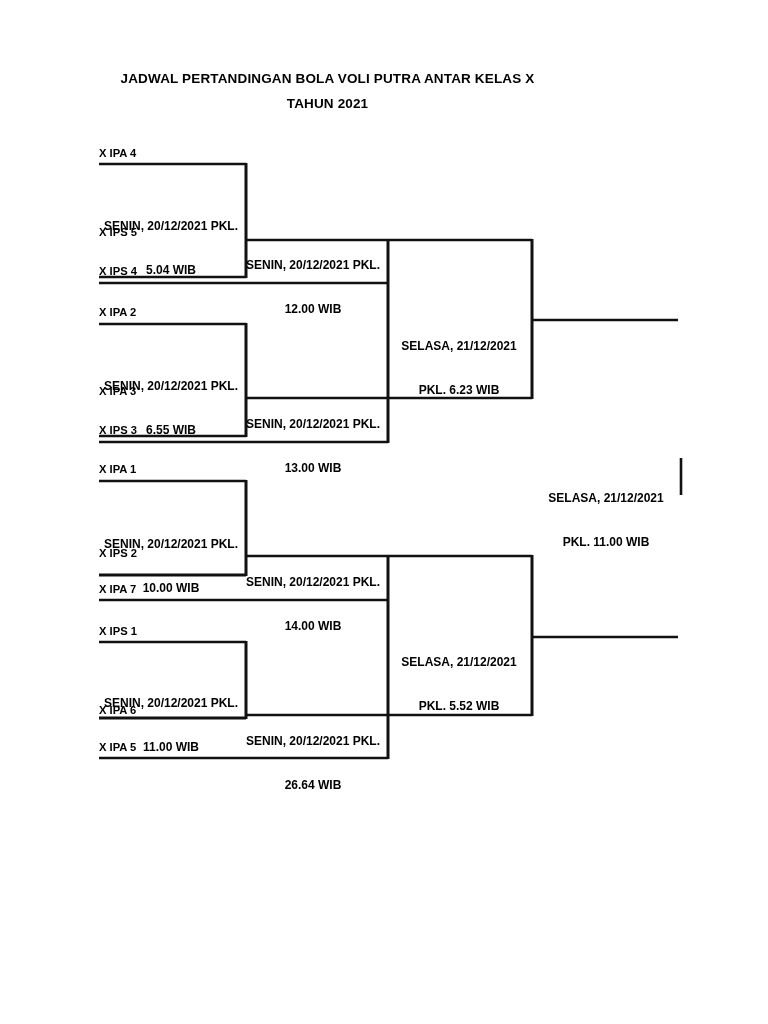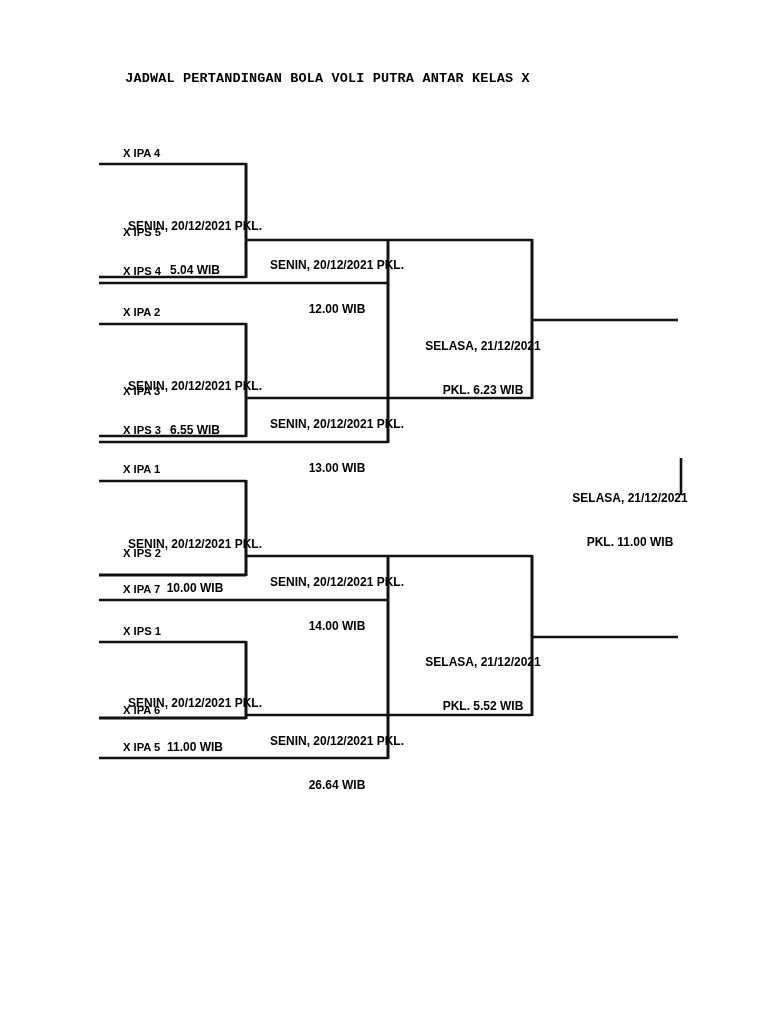--- a/index.html
+++ b/index.html
@@ -24,21 +24,20 @@
     height: 1024px;
   }
 
   
   .title-block {
     position: absolute;
     left: 0;
     top: 66px;
     width: 655px;
     text-align: center;
-    font-family: Liberation Mono, monospace;
   }
   .title-line {
     font-size: 13.5px;
     font-weight: bold;
     letter-spacing: 0.15px;
     line-height: 25px;
     white-space: nowrap;
   }
 
   
@@ -49,21 +48,20 @@
     height: 1024px;
     pointer-events: none;
   }
   #lines line { stroke: #111111; }
 
   
   .lbl {
     position: absolute;
     font-weight: bold;
     white-space: pre;
-    margin-left: 24px;
   }
   
   .team {
     font-size: 11.2px;
     line-height: 14px;
     left: 99px;
   }
   
   .match {
     font-size: 12px;
@@ -75,20 +73,21 @@
   .match-sf { width: 148px; left: 385px; }
   .match-final { width: 148px; left: 532px; }
 </style>
 </head>
 <body>
 
 <div id="bracket-root">
 
   <div class="title-block">
     <div class="title-line">JADWAL PERTANDINGAN BOLA VOLI PUTRA ANTAR KELAS X</div>
+    <div class="title-line">TAHUN 2021</div>
   </div>
 
   <svg id="lines" viewBox="0 0 768 1024" width="768" height="1024" xmlns="http://www.w3.org/2000/svg">
 
     <line x1="99" y1="164" x2="246" y2="164" stroke-width="2.6"></line>
 
     <line x1="99" y1="277" x2="246" y2="277" stroke-width="2.6"></line>
 
     <line x1="246" y1="163" x2="246" y2="278" stroke-width="3.0"></line>
 

